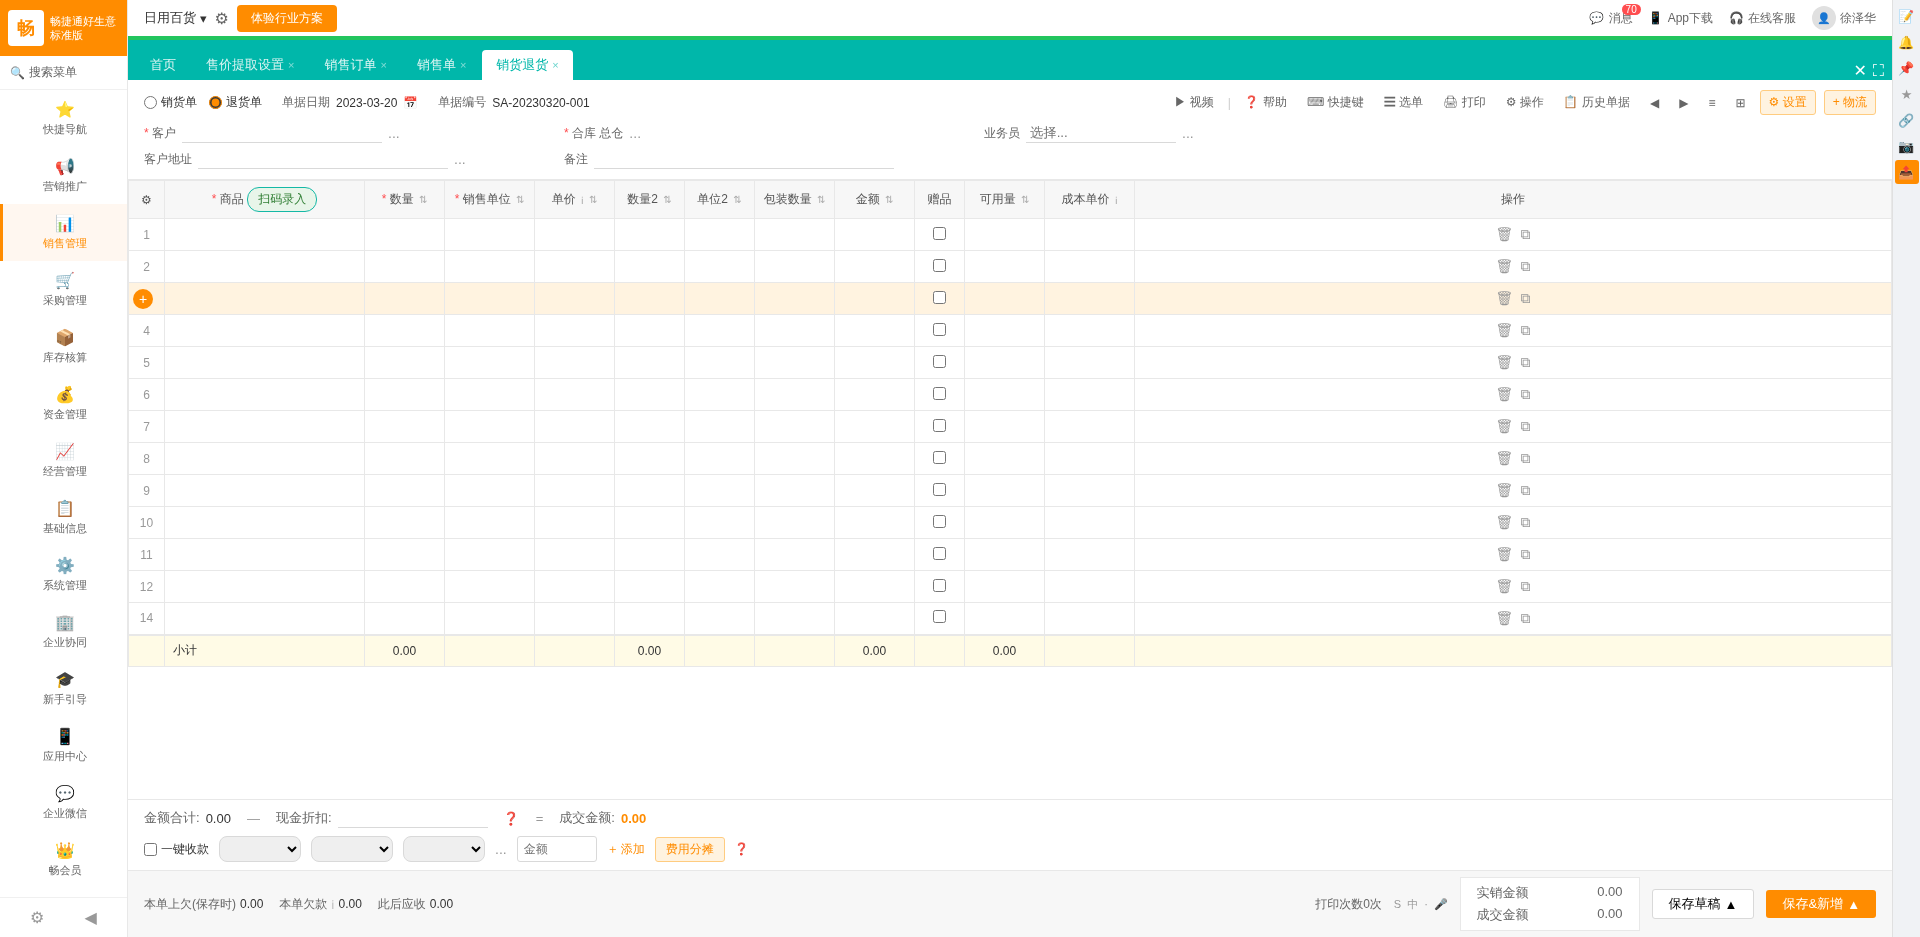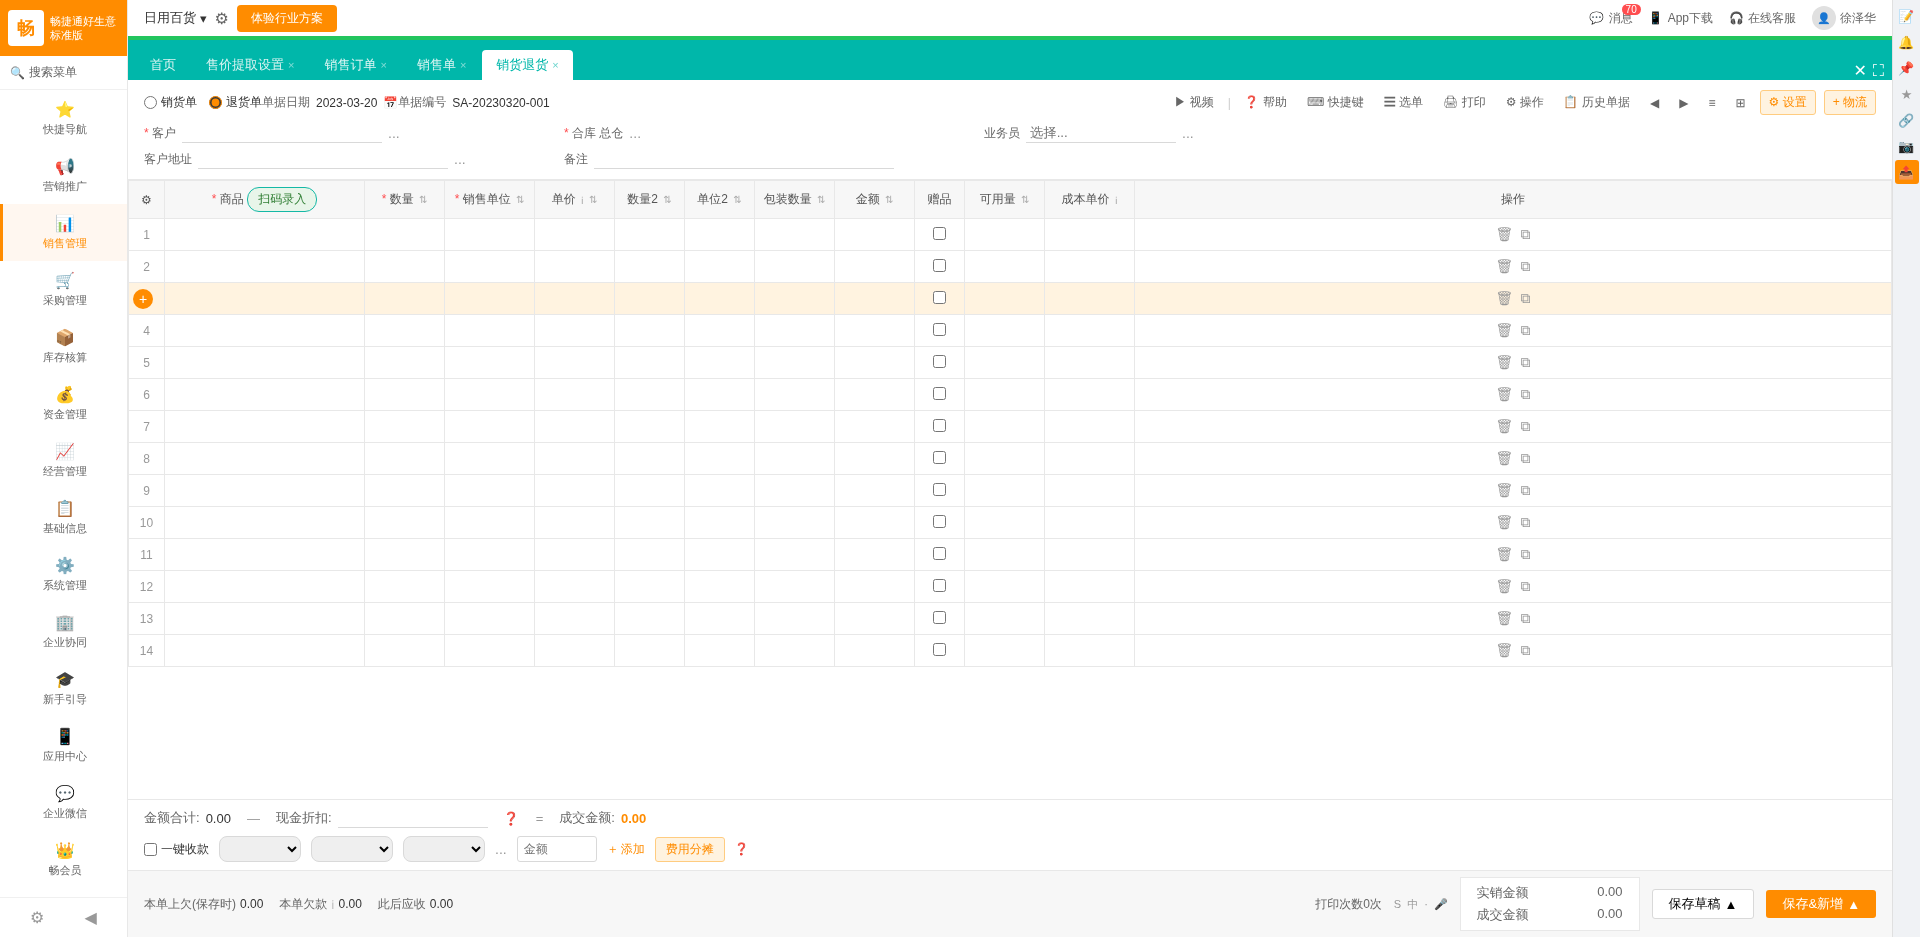--- a/index.html
+++ b/index.html
@@ -37,21 +37,21 @@
     
     .tabbar { height: 40px; background: #00b7aa; display: flex; align-items: flex-end; padding: 0 8px; gap: 2px; flex-shrink: 0; }
     .tab { padding: 6px 14px; border-radius: 4px 4px 0 0; font-size: 13px; cursor: pointer; display: flex; align-items: center; gap: 4px; color: rgba(255,255,255,0.85); }
     .tab.active { background: #fff; color: #00b7aa; font-weight: 500; }
     .tab .close-x { font-size: 11px; opacity: 0.6; }
     .tab.active .close-x { color: #00b7aa; }
     .tab-close-all { margin-left: auto; background: none; border: none; color: #fff; font-size: 16px; cursor: pointer; }
 
     
     .form-header { background: #fff; padding: 10px 16px; border-bottom: 1px solid #e8e8e8; flex-shrink: 0; }
-    .form-header-row { display: flex; align-items: center; margin-bottom: 8px; }
+    .form-header-row { display: flex; align-items: center; gap: 20px; margin-bottom: 8px; }
     .form-header-row:last-child { margin-bottom: 0; }
     .radio-group { display: flex; align-items: center; gap: 12px; }
     .radio-item { display: flex; align-items: center; gap: 4px; cursor: pointer; }
     .radio-item input[type=radio] { cursor: pointer; accent-color: #ff8c00; }
     .form-field { display: flex; align-items: center; gap: 6px; }
     .form-field label { color: #666; white-space: nowrap; }
     .form-field .field-value { color: #333; font-weight: 500; }
     .form-input { border: none; border-bottom: 1px solid #d9d9d9; padding: 2px 4px; min-width: 150px; outline: none; color: #b91c1c; }
     .dots-btn { color: #999; cursor: pointer; font-size: 14px; }
     .toolbar-right { margin-left: auto; display: flex; align-items: center; gap: 8px; font-size: 12px; color: #666; }
@@ -554,55 +554,52 @@
       <td></td>
       <td><input type="checkbox" style=""></td>
       <td></td>
       <td></td>
       <td>
         <button class="icon-btn">🗑</button>
         <button class="icon-btn">⧉</button>
       </td>
     </tr>
             <tr>
-      <td class="row-num">13</td>
-      <td></td>
-      <td></td>
-      <td></td>
-      <td></td>
-      <td></td>
-      <td></td>
-      <td></td>
-      <td></td>
-      <td><input type="checkbox" style=""></td>
-      <td></td>
-      <td></td>
-      <td>
-        <button class="icon-btn">🗑</button>
-        <button class="icon-btn">⧉</button>
-      </td>
-    </tr>
-            <tr>
       <td class="row-num">14</td>
       <td></td>
       <td></td>
       <td></td>
       <td></td>
       <td></td>
       <td></td>
       <td></td>
       <td></td>
       <td><input type="checkbox" style=""></td>
       <td></td>
       <td></td>
       <td>
         <button class="icon-btn">🗑</button>
         <button class="icon-btn">⧉</button>
       </td>
     </tr>
+            <tr class="subtotal-row">
+  <td></td>
+  <td style="text-align:left;padding-left:8px;">小计</td>
+  <td>0.00</td>
+  <td></td>
+  <td></td>
+  <td>0.00</td>
+  <td></td>
+  <td></td>
+  <td>0.00</td>
+  <td></td>
+  <td>0.00</td>
+  <td></td>
+  <td></td>
+</tr>
           </tbody>
       </table>
     </div>
   </div>
 
   <div class="footer">
     <div class="footer-row1">
       <div class="footer-sum">
         <span class="label">金额合计:</span>
         <span class="value">0.00</span>

